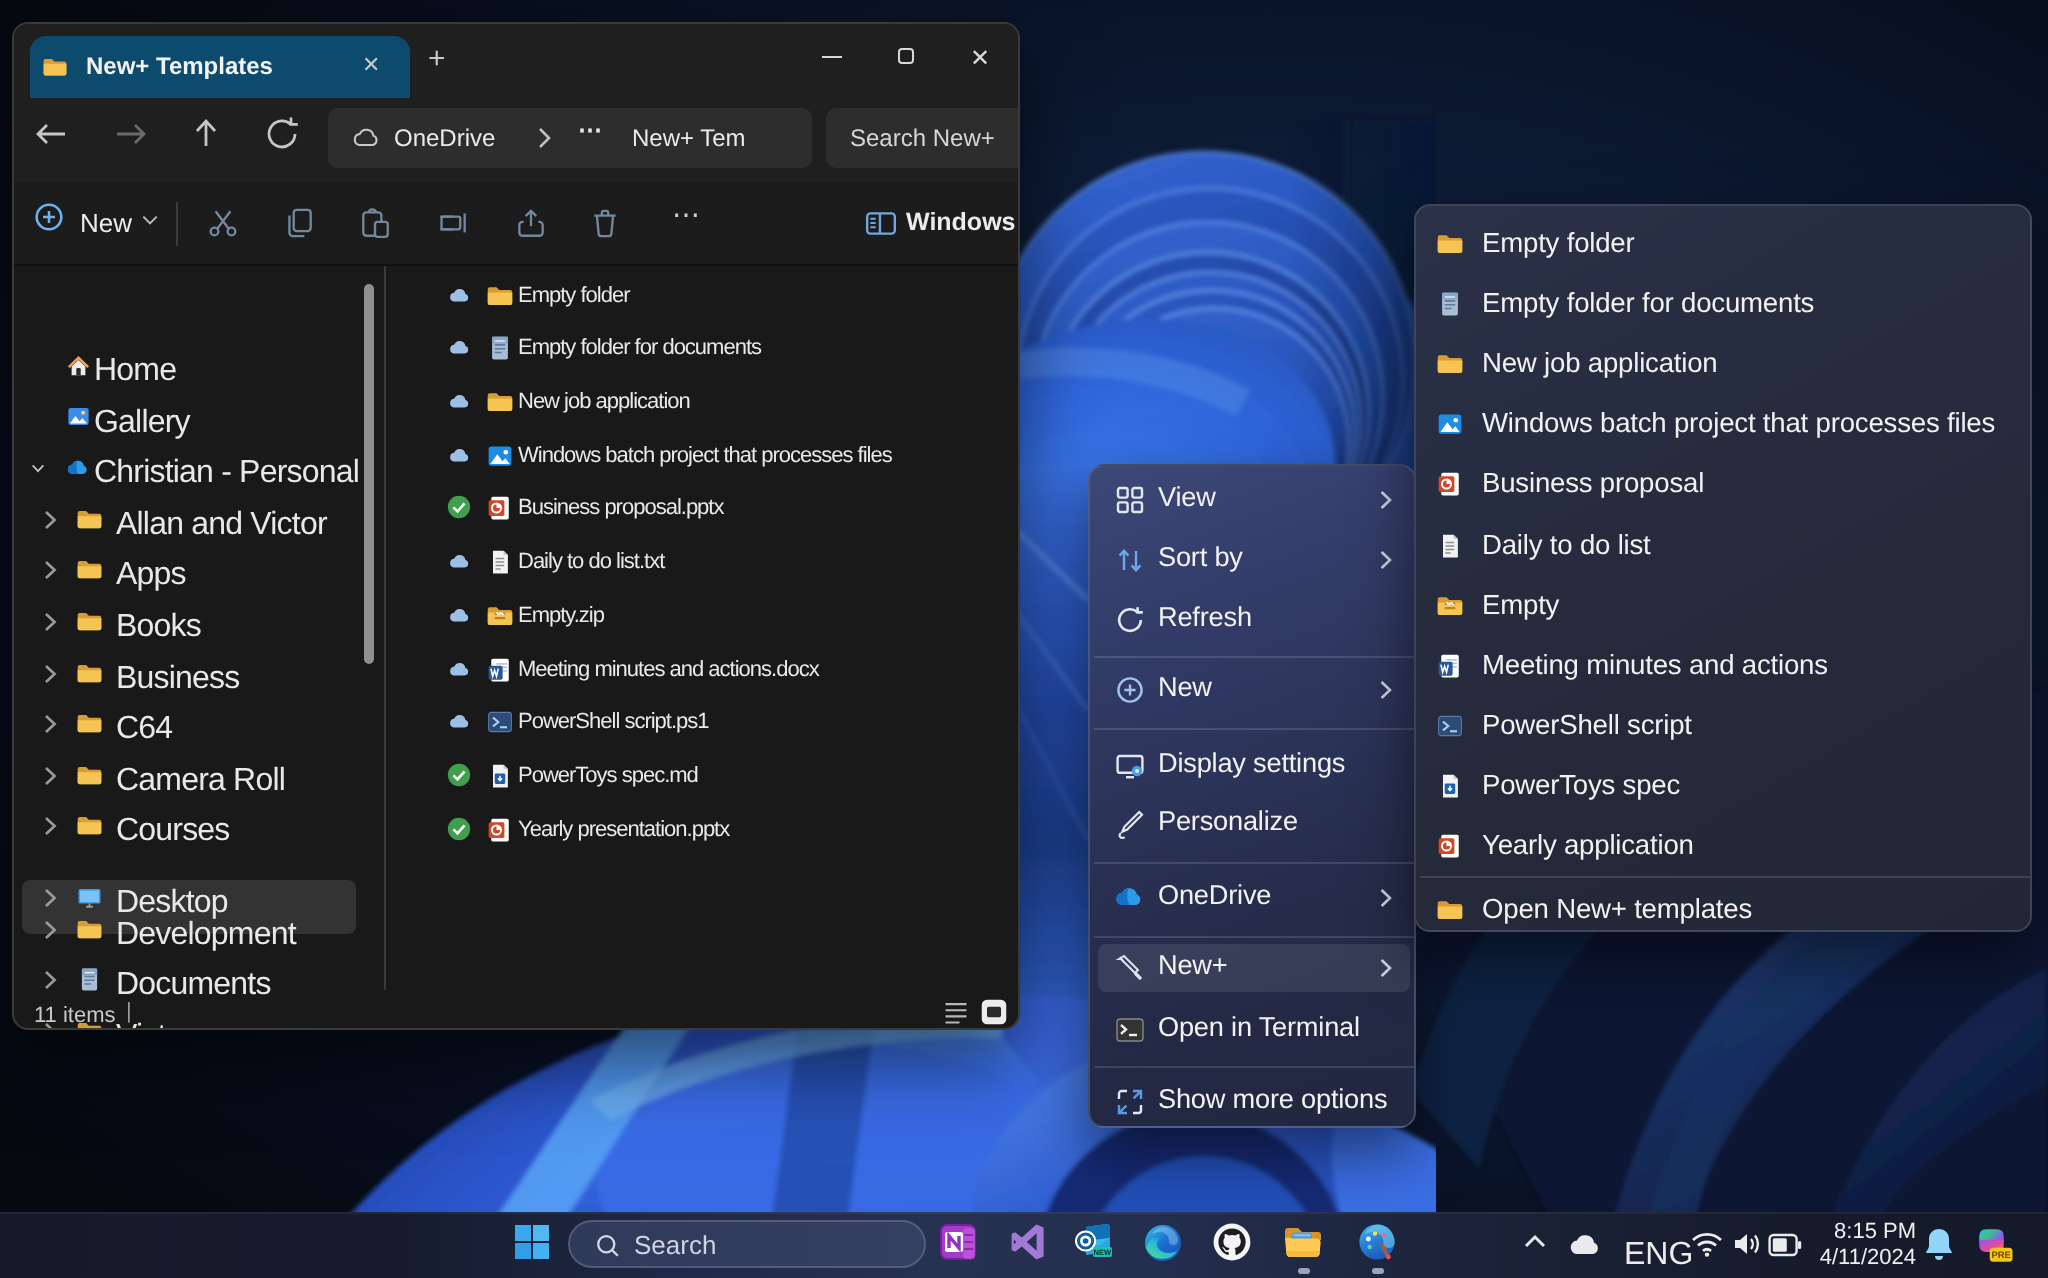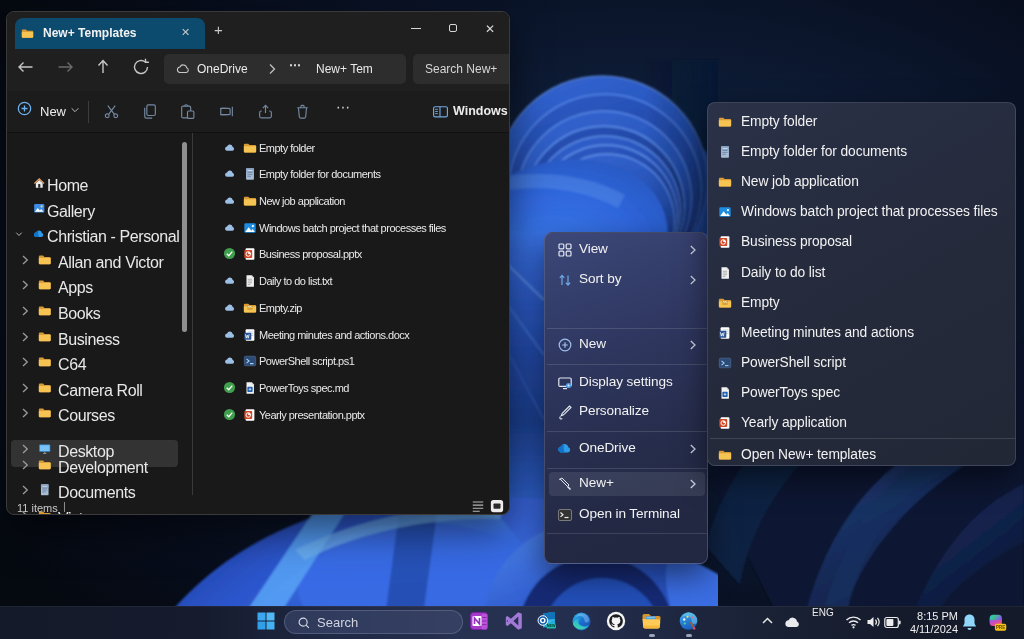--- a/index.html
+++ b/index.html
@@ -695,20 +695,26 @@
       </div>
     <div class="crow" style="top:32px">
         <svg class="mic" viewBox="0 0 16 16" style="color:#e2e8f2">
           <use href="#i-sort"></use>
         </svg>
         <span class="mlbl">Sort by</span>
         <svg class="mch" width="8" height="12" viewBox="0 0 8 12" style="color:#ccd2e0">
           <path d="M1.8,2 L6,6 L1.8,10" fill="none" stroke="currentColor" stroke-width="1.3"></path>
         </svg>
       </div>
+    <div class="crow" style="top:62px">
+        <svg class="mic" viewBox="0 0 16 16" style="color:#e2e8f2">
+          <use href="#i-refresh"></use>
+        </svg>
+        <span class="mlbl">Refresh</span>
+      </div>
     <div class="csep" style="top:94.5px"></div>
     <div class="crow" style="top:97px">
         <svg class="mic" viewBox="0 0 16 16" style="color:#9fc3ee">
           <use href="#i-plus"></use>
         </svg>
         <span class="mlbl">New</span>
         <svg class="mch" width="8" height="12" viewBox="0 0 8 12" style="color:#ccd2e0">
           <path d="M1.8,2 L6,6 L1.8,10" fill="none" stroke="currentColor" stroke-width="1.3"></path>
         </svg>
       </div>
@@ -746,20 +752,26 @@
           <path d="M1.8,2 L6,6 L1.8,10" fill="none" stroke="currentColor" stroke-width="1.3"></path>
         </svg>
       </div>
     <div class="crow" style="top:266.5px">
         <svg class="mic" viewBox="0 0 16 16" style="color:#e2e8f2">
           <use href="#i-term"></use>
         </svg>
         <span class="mlbl">Open in Terminal</span>
       </div>
     <div class="csep" style="top:299.5px"></div>
+    <div class="crow" style="top:303px">
+        <svg class="mic" viewBox="0 0 16 16" style="color:#e2e8f2">
+          <use href="#i-more"></use>
+        </svg>
+        <span class="mlbl">Show more options</span>
+      </div>
   </div>
   <div id="smenu">
     <div class="mrow" style="top:4px">
         <svg class="mic" viewBox="0 0 16 16">
           <use href="#i-folder"></use>
         </svg>
         <span class="mlbl">Empty folder</span>
       </div>
     <div class="mrow" style="top:34.1px">
         <svg class="mic" viewBox="0 0 16 16">
@@ -910,21 +922,21 @@
       <circle cx="16.2" cy="17.5" r="1.2" fill="#e84a6a"></circle>
     </svg>
     <div style="position:absolute;left:649px;top:27px;width:6px;height:2.5px;border-radius:1.5px;background:#98a2b8"></div>
     <div style="position:absolute;left:686px;top:27px;width:6px;height:2.5px;border-radius:1.5px;background:#98a2b8"></div>
     <svg style="position:absolute;left:761px;top:9px" width="13" height="10" viewBox="0 0 13 10">
         <path d="M2,7 L6.5,2.5 L11,7" fill="none" stroke="#e6e6e6" stroke-width="1.5"></path>
       </svg>
     <svg style="position:absolute;left:784px;top:9px" width="18" height="14" viewBox="0 0 20 15">
         <path d="M4.5,12 a3.8,3.8 0 0 1 0.5,-7.5 a5,5 0 0 1 9.5,1.2 a3.3,3.3 0 0 1-0.6,6.3 Z" fill="#e8eaee"></path>
       </svg>
-    <span style="position:absolute;left:812px;top:0;color:#ececec;font-size:10px">ENG</span>
+    <span style="position:absolute;left:812px;top:12px;color:#ececec;font-size:16px">ENG</span>
     <svg style="position:absolute;left:845px;top:8px" width="17" height="14" viewBox="0 0 17 14">
       <path d="M1.5,5 a10,10 0 0 1 14,0" fill="none" stroke="#ececec" stroke-width="1.4"></path>
       <path d="M4,7.8 a6.5,6.5 0 0 1 9,0" fill="none" stroke="#ececec" stroke-width="1.4"></path>
       <path d="M6.5,10.4 a3.2,3.2 0 0 1 4,0" fill="none" stroke="#ececec" stroke-width="1.4"></path>
       <circle cx="8.5" cy="12.3" r="1.1" fill="#ececec"></circle>
     </svg>
     <svg style="position:absolute;left:866px;top:8px" width="16" height="14" viewBox="0 0 16 14">
       <path d="M1.5,5 h2.5 L7.5,2 v10 L4,9 H1.5 Z" fill="#ececec"></path>
       <path d="M9.5,4.5 a4,4 0 0 1 0,5 M11.5,2.8 a6.8,6.8 0 0 1 0,8.4" fill="none" stroke="#ececec" stroke-width="1.2"></path>
     </svg>

